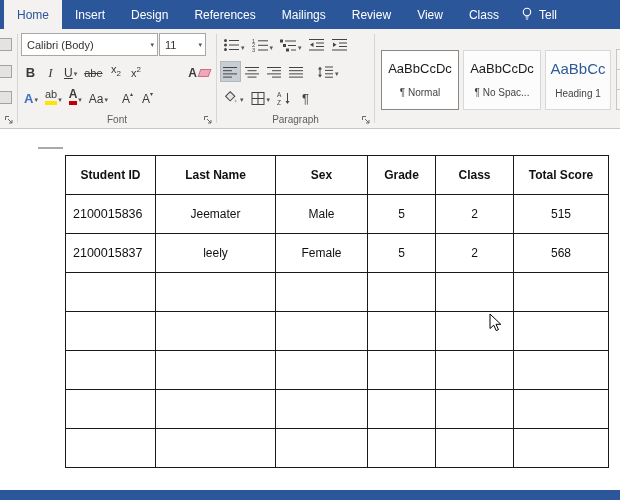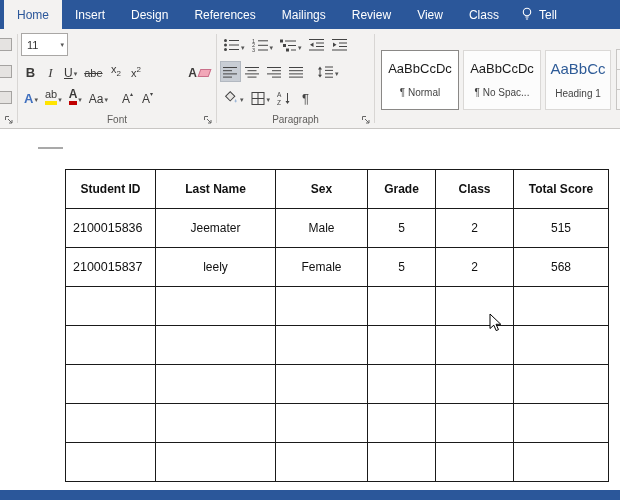--- a/index.html
+++ b/index.html
@@ -59,21 +59,21 @@
   .stylecard.cut{width:64px;}
   .spv{font-size:13px;color:#1a1a1a;white-space:nowrap;}
   .spv.h1{color:#2e5b97;font-size:15px;}
   .snm{font-size:10px;color:#444;white-space:nowrap;}
   .stylescroll{width:15px;height:60px;display:flex;flex-direction:column;margin-left:1px;flex:none;}
   .sbtn{flex:1;border:1px solid #c8c6c4;background:#f7f6f5;display:flex;flex-direction:column;align-items:center;justify-content:center;font-size:7px;color:#555;margin-top:-1px;}
 
   
   .document{position:absolute;top:129px;left:0;right:0;bottom:10px;background:#fff;overflow:hidden;}
   .cropmark{position:absolute;left:38px;top:18px;width:25px;height:2px;background:#a9a9a9;}
-  .doc-table{position:absolute;left:65px;top:40px;border-collapse:collapse;table-layout:fixed;background:#fff;}
+  .doc-table{position:absolute;left:65px;top:26px;border-collapse:collapse;table-layout:fixed;background:#fff;}
   .doc-table th,.doc-table td{border:1px solid #1a1a1a;height:38px;text-align:center;font-size:12px;color:#111;overflow:hidden;padding:0;}
   .doc-table th{font-weight:bold;font-size:12px;}
   .doc-table td.sid{text-align:left;padding-left:7px;font-size:12.5px;margin-left:18px;}
   .cursor{position:absolute;left:489px;top:184px;}
 
   
   .statusbar{position:absolute;left:0;right:0;bottom:0;height:10px;background:#2b579a;}
 </style>
 </head>
 <body>
@@ -123,20 +123,24 @@
           </svg>
         </span>
       </div>
     </div>
 
     <div class="vsep"></div>
 
     <div class="group fontg">
       <div class="gbody">
         <div class="grow">
+          <div class="combo fontname">
+            <span>Calibri (Body)</span>
+            <span class="dd">▾</span>
+          </div>
           <div class="combo fontsize">
             <span>11</span>
             <span class="dd">▾</span>
           </div>
         </div>
         <div class="grow">
           <button class="btn">
               <span class="bold">B</span>
             </button>
           <button class="btn">

